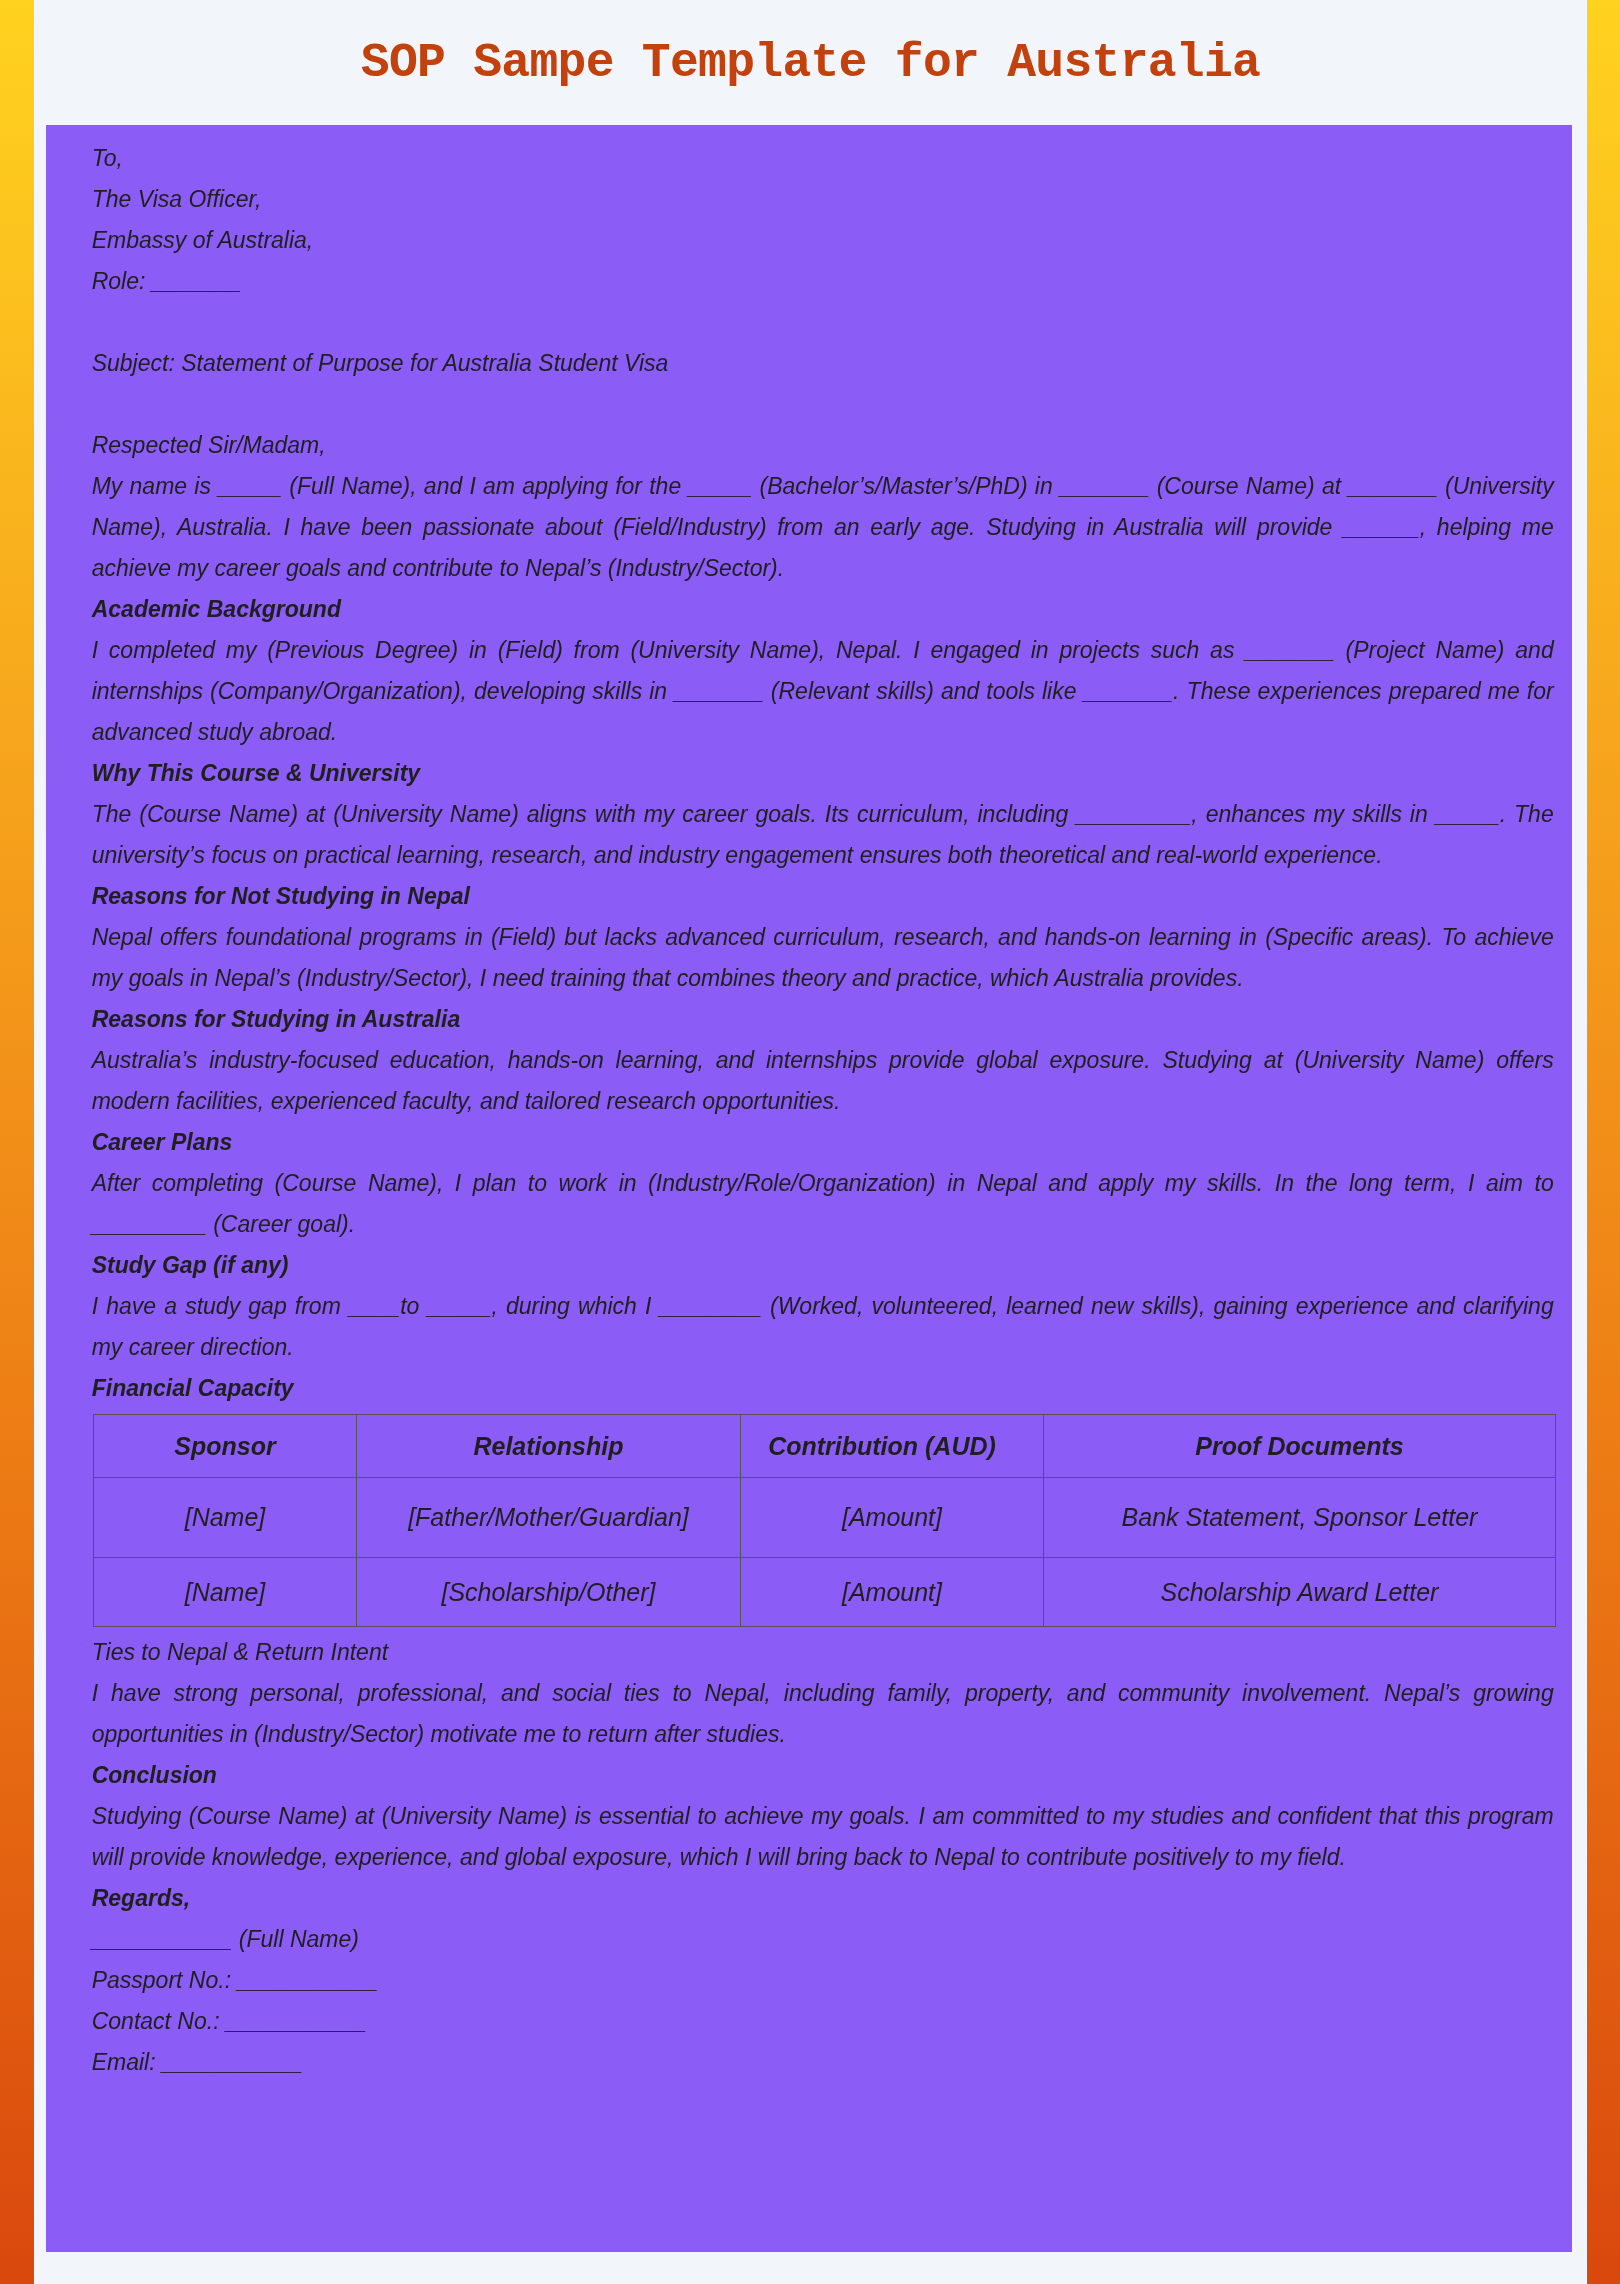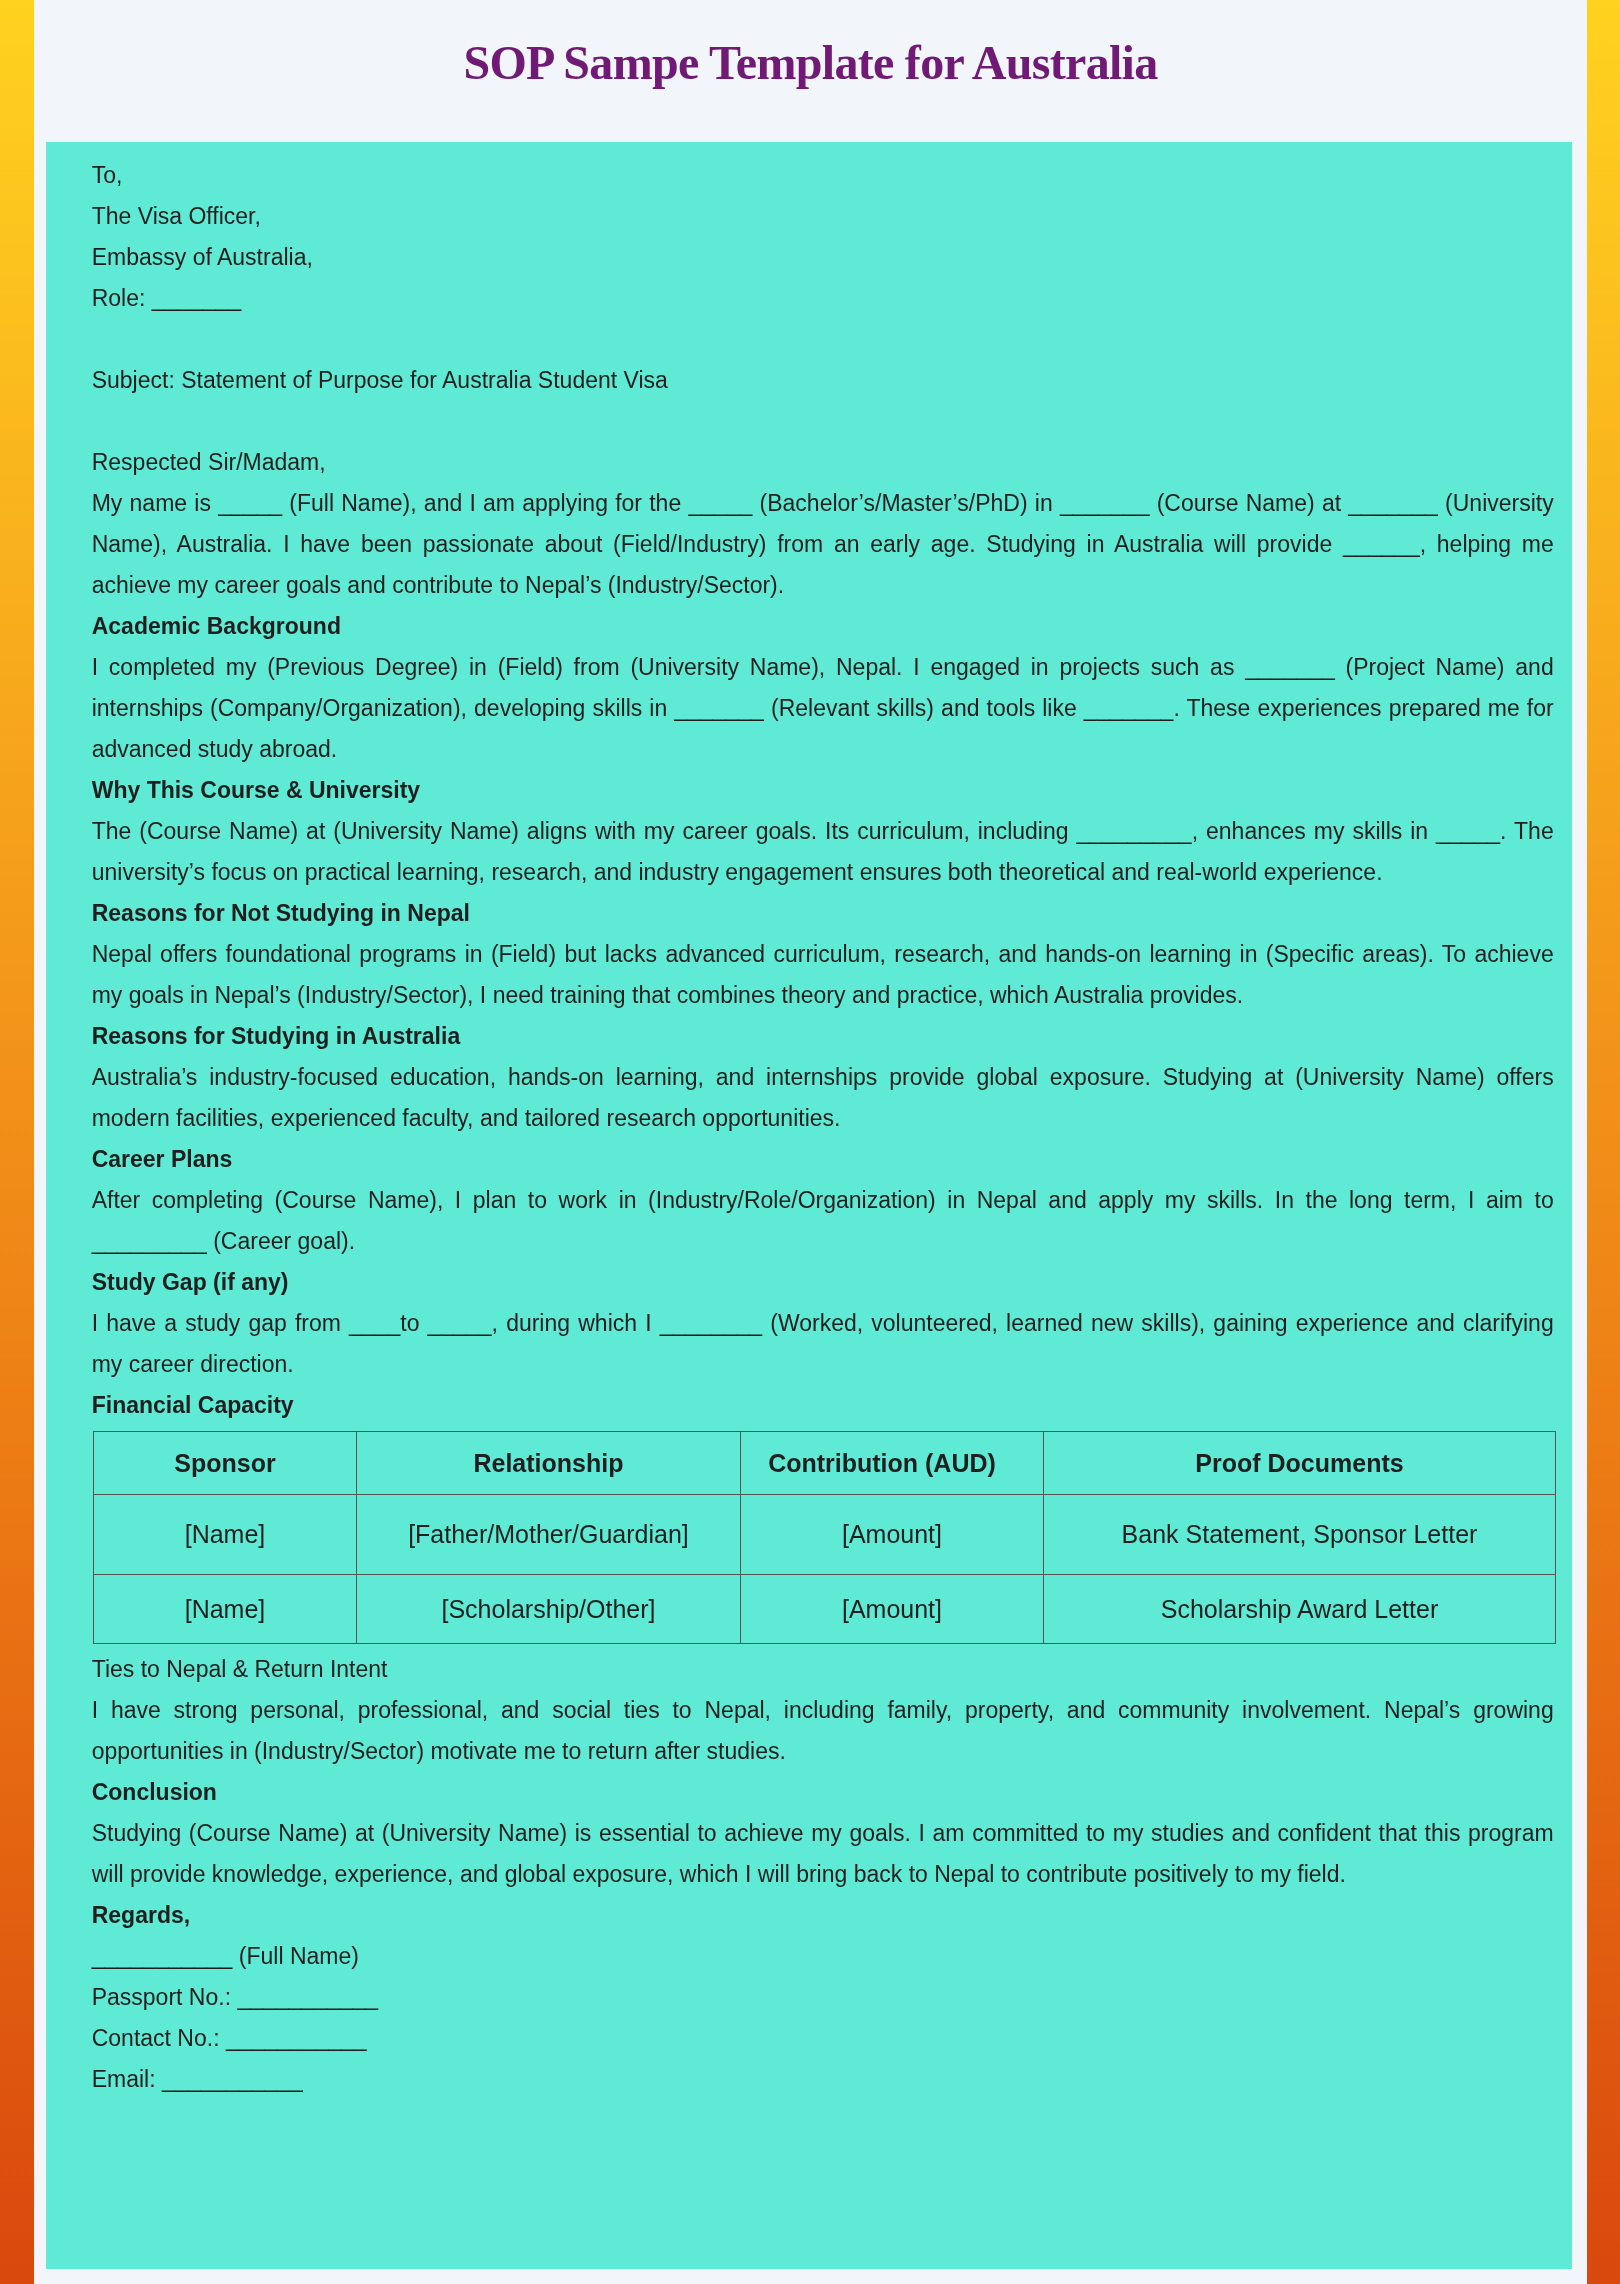--- a/index.html
+++ b/index.html
@@ -11,26 +11,27 @@
     position: relative;
   }
   .page {
     position: absolute; left: 34px; top: 0; width: 1553px; height: 2284px;
     background: #f2f6fb;
   }
   .title-bar {
     height: 125px; display: flex; align-items: center; justify-content: center;
   }
   .title {
-    font-family: Liberation Serif, serif; font-weight: bold;
-    font-size: 48px; color: #701a75; letter-spacing: -0.7px; margin: 4px;
+    font-family: Liberation Mono, monospace; font-weight: bold;
+    font-size: 48px; color: #c2410c; letter-spacing: -0.7px; margin: 4px;
   }
   .sheet {
-    position: absolute; left: 11.7px; top: 142px; width: 1526px; height: 2127px;
-    background: #5eead4;
+    position: absolute; left: 11.7px; top: 125px; width: 1526px; height: 2127px;
+    background: #8b5cf6;
+    font-style: italic;
   }
   .content {
     position: absolute; left: 46px; top: 13px; width: 1462px;
     font-size: 23px; line-height: 41px;
   }
   .line { display: block; }
   .p { text-align: justify; margin: 0; }
   .h { font-weight: bold; margin: 0; }
   .blank { height: 41px; }
   table {

